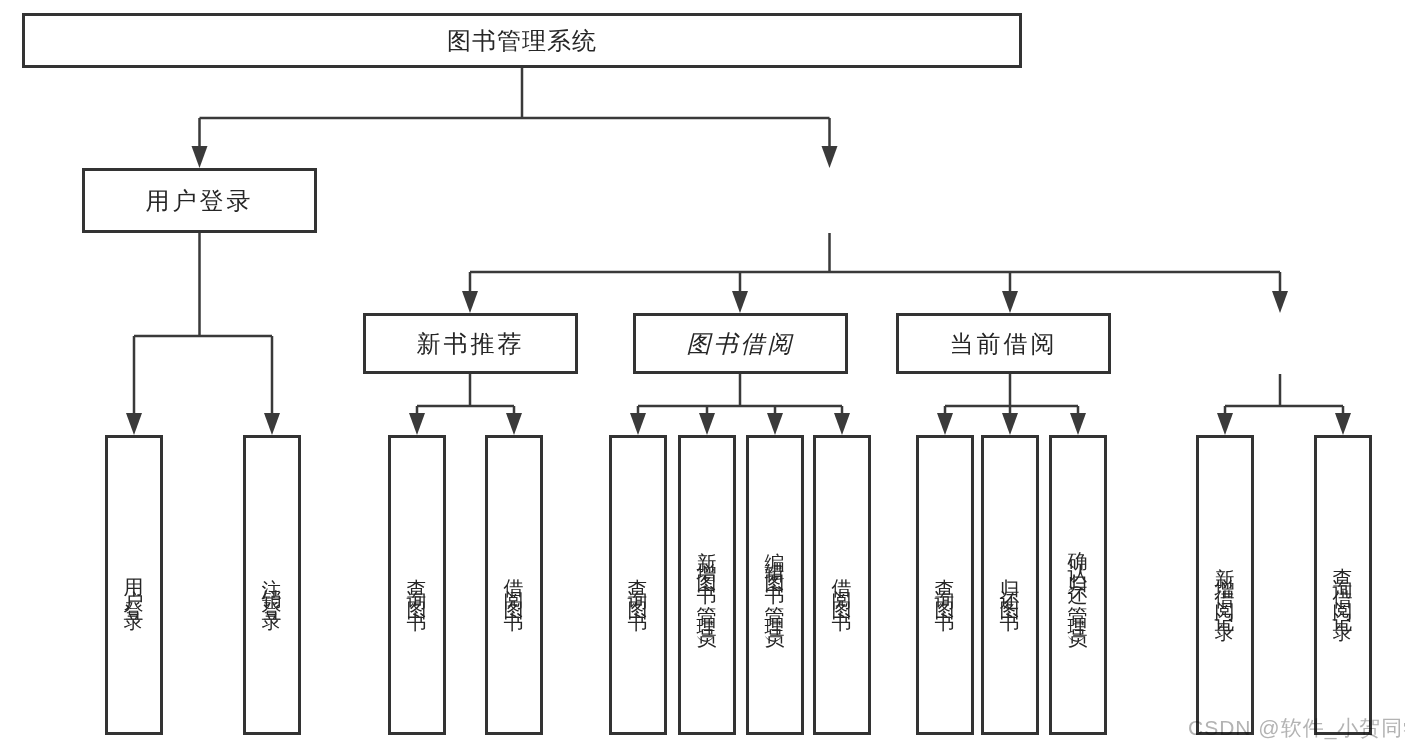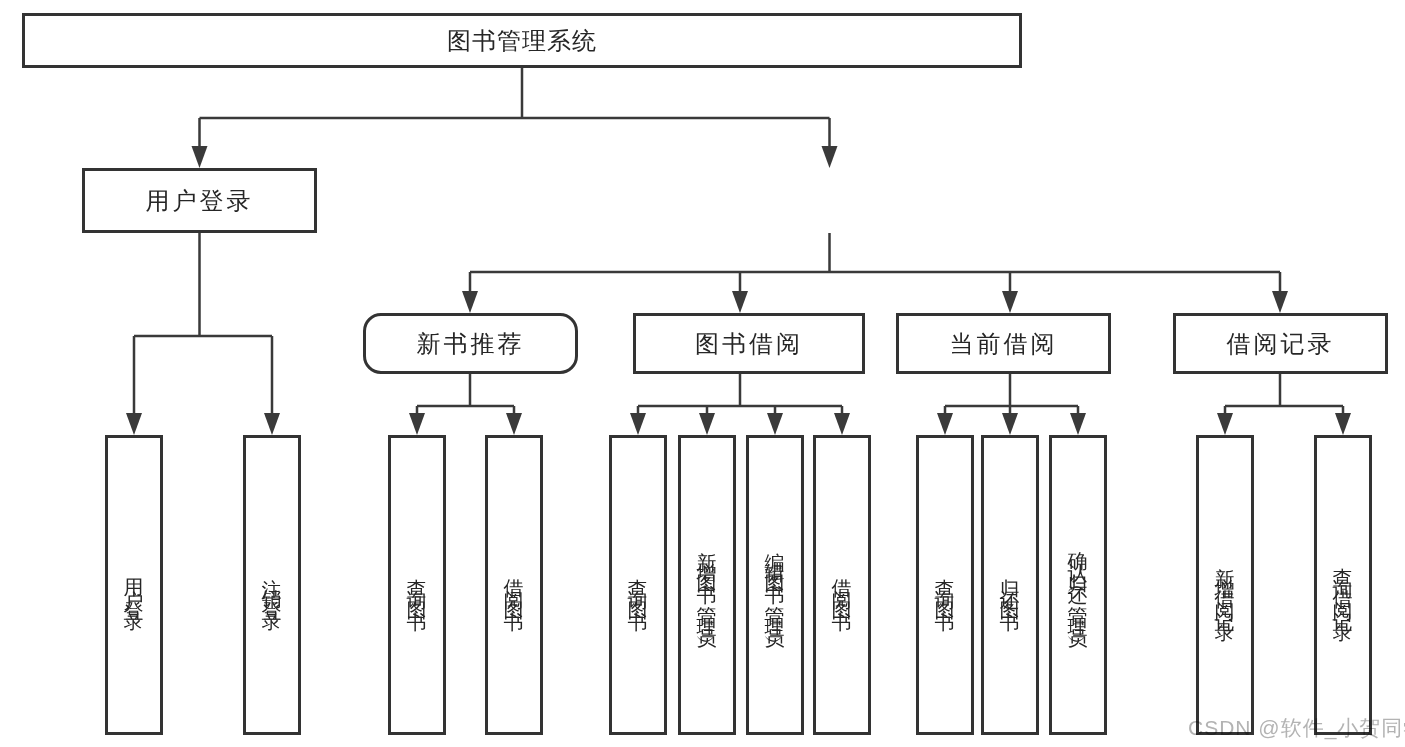--- a/index.html
+++ b/index.html
@@ -91,24 +91,23 @@
       <polygon points="1070,413 1086,413 1078,435"></polygon>
       <polygon points="1217,413 1233,413 1225,435"></polygon>
       <polygon points="1335,413 1351,413 1343,435"></polygon>
     </g>
   </svg>
 
   <div class="box root-label" style="left:22px; top:13px; width:1000px; height:55px;">图书管理系统</div>
 
   <div class="box h-label" style="left:82px; top:168px; width:235px; height:65px;">用户登录</div>
 
-  <div class="box h-label" style="left:363px; top:313px; width:215px; height:61px;border-radius:18px;">新书推荐</div>
-  <div class="box h-label" style="left:633px; top:313px; width:232px; height:61px;">图书借阅</div>
+  <div class="box h-label" style="left:363px; top:313px; width:215px; height:61px;">新书推荐</div>
+  <div class="box h-label" style="left:633px; top:313px; width:215px; height:61px;font-style:italic;">图书借阅</div>
   <div class="box h-label" style="left:896px; top:313px; width:215px; height:61px;">当前借阅</div>
-  <div class="box h-label" style="left:1173px; top:313px; width:215px; height:61px;">借阅记录</div>
 
   <div class="box v-box" style="left:105px; top:435px; width:58px; height:300px;">用户登录</div>
   <div class="box v-box" style="left:243px; top:435px; width:58px; height:300px;">注销登录</div>
 
   <div class="box v-box" style="left:388px; top:435px; width:58px; height:300px;">查询图书</div>
   <div class="box v-box" style="left:485px; top:435px; width:58px; height:300px;">借阅图书</div>
 
   <div class="box v-box" style="left:609px; top:435px; width:58px; height:300px;">查询图书</div>
   <div class="box v-box" style="left:678px; top:435px; width:58px; height:300px;">新增图书（管理员）</div>
   <div class="box v-box" style="left:746px; top:435px; width:58px; height:300px;">编辑图书（管理员）</div>

